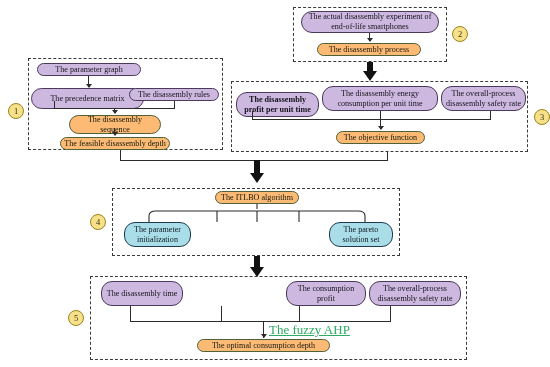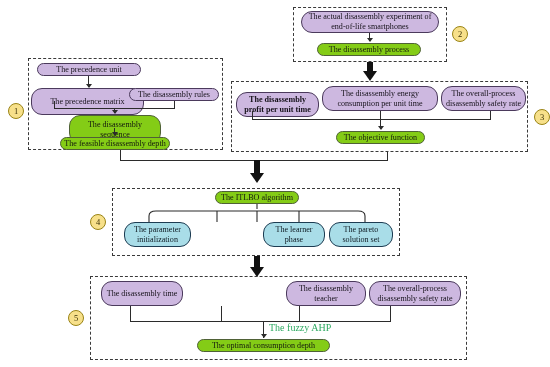--- a/index.html
+++ b/index.html
@@ -54,21 +54,21 @@
     line-height: 1.22;
     padding: 1px 3px;
     border-radius: 11px;
   }
   .node.purple {
     background: #cdb8e0;
     border: 1.1px solid #4b3a5c;
     color: #16121a;
   }
   .node.green {
-    background: #84cc16;
+    background: #fdba74;
     border: 1.1px solid #4f6136;
     color: #14180e;
   }
   .node.cyan {
     background: #a9dde8;
     border: 1.1px solid #1d3c52;
     color: #0e1a22;
   }
   
   .line {
@@ -104,52 +104,53 @@
     transform: translateX(-50%);
     width: 0;
     height: 0;
     border-left: 7.5px solid transparent;
     border-right: 7.5px solid transparent;
     border-top: 10px solid #121212;
   }
   
   .annot {
     position: absolute;
-    font-size: 10px;
+    font-size: 13px;
     color: #2eaa62;
     white-space: nowrap;
     font-family: "Liberation Serif", "DejaVu Serif", serif;
+    text-decoration: underline;
   }
   
   .brace { position: absolute; }
 </style>
 </head>
 <body>
 
 <div id="canvas">
 
   <div class="group" style="left:28px; top:58px; width:195px; height:92px;"></div>
   <div class="badge" style="left:8px; top:103px;">1</div>
 
-  <div class="node purple" style="left:37px; top:63px; width:104px; height:13px;">The precedence unit</div>
+  <div class="node purple" style="left:37px; top:63px; width:104px; height:13px;">The parameter graph</div>
 
   <div class="line vline" style="left:88px; top:76px; height:11px;"></div>
   <div class="arrowhead" style="left:85.5px; top:84px;"></div>
 
-  <div class="node purple" style="left:31px; top:88px; width:113px; height:27px;">The precedence matrix</div>
+  <div class="node purple" style="left:31px; top:88px; width:113px; height:21px;">The precedence matrix</div>
 
   <div class="node purple" style="left:129px; top:88px; width:90px; height:13px;">The disassembly rules</div>
 
   <div class="line vline" style="left:54px; top:101px; height:8px;"></div>
   <div class="line vline" style="left:174px; top:101px; height:8px;"></div>
   <div class="line hline" style="left:54px; top:108px; width:121px;"></div>
   <div class="line vline" style="left:114px; top:108px; height:5px;"></div>
   <div class="arrowhead" style="left:111.5px; top:110px;"></div>
 
-  <div class="node green" style="left:69px; top:115px; width:92px; height:29px;">The disassembly sequence</div>
+  <div class="node green" style="left:69px; top:115px; width:92px; height:19px;">The disassembly sequence</div>
 
   <div class="line vline" style="left:114px; top:128px; height:7px;"></div>
   <div class="arrowhead" style="left:111.5px; top:132px;"></div>
 
   <div class="node green" style="left:60px; top:137px; width:110px; height:13px;">The feasible disassembly depth</div>
 
   <div class="group" style="left:293px; top:7px; width:154px; height:55px;"></div>
   <div class="badge" style="left:452px; top:26px;">2</div>
 
   <div class="node purple" style="left:301px; top:11px; width:138px; height:22px;">The actual disassembly experiment of end-of-life smartphones</div>
@@ -200,36 +201,35 @@
     <path d="M 145 0 L 145 5" stroke="#2b2b2b" stroke-width="1.1" fill="none"></path>
     <path d="M 37 18 L 37 12 Q 37 7 44 7 L 246 7 Q 253 7 253 12 L 253 18" stroke="#2b2b2b" stroke-width="1.1" fill="none"></path>
     <path d="M 145 7 L 145 18" stroke="#2b2b2b" stroke-width="1.1" fill="none"></path>
     <path d="M 105 7 L 105 18" stroke="#2b2b2b" stroke-width="1.1" fill="none"></path>
     <path d="M 187 7 L 187 18" stroke="#2b2b2b" stroke-width="1.1" fill="none"></path>
   </svg>
 
   <div class="node cyan" style="left:124px; top:222px; width:67px; height:25px;">The parameter initialization</div>
 
 
-  <div class="node cyan" style="left:263px; top:222px; width:62px; height:25px;">The learner phase</div>
 
   <div class="node cyan" style="left:329px; top:222px; width:64px; height:25px;">The pareto solution set</div>
 
   <div class="bigarrow" style="left:249px; top:256px; width:15px; height:22px;">
     <div class="shaft" style="height:12px;"></div>
     <div class="head" style="top:11px;"></div>
   </div>
 
   <div class="group" style="left:90px; top:276px; width:377px; height:84px;"></div>
   <div class="badge" style="left:68px; top:310px;">5</div>
 
   <div class="node purple" style="left:101px; top:281px; width:82px; height:25px;">The disassembly time</div>
 
 
-  <div class="node purple" style="left:286px; top:281px; width:80px; height:25px;">The disassembly teacher</div>
+  <div class="node purple" style="left:286px; top:281px; width:80px; height:25px;">The consumption profit</div>
 
   <div class="node purple" style="left:369px; top:281px; width:92px; height:25px;">The overall-process disassembly safety rate</div>
 
   <div class="line vline" style="left:130px; top:306px; height:16px;"></div>
   <div class="line vline" style="left:221px; top:306px; height:16px;"></div>
   <div class="line vline" style="left:299px; top:306px; height:16px;"></div>
   <div class="line vline" style="left:390px; top:306px; height:16px;"></div>
   <div class="line hline" style="left:130px; top:321px; width:261px;"></div>
   <div class="line vline" style="left:263px; top:321px; height:17px;"></div>
   <div class="arrowhead" style="left:260.5px; top:334px;"></div>

